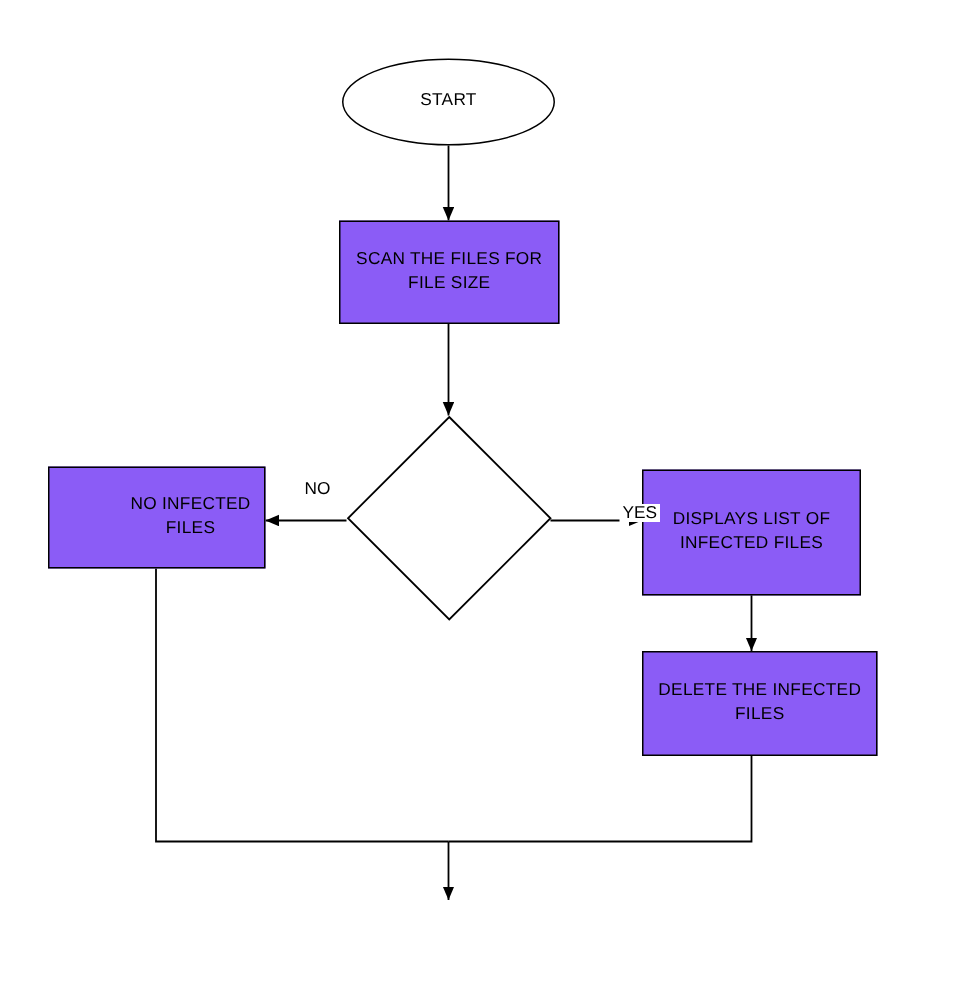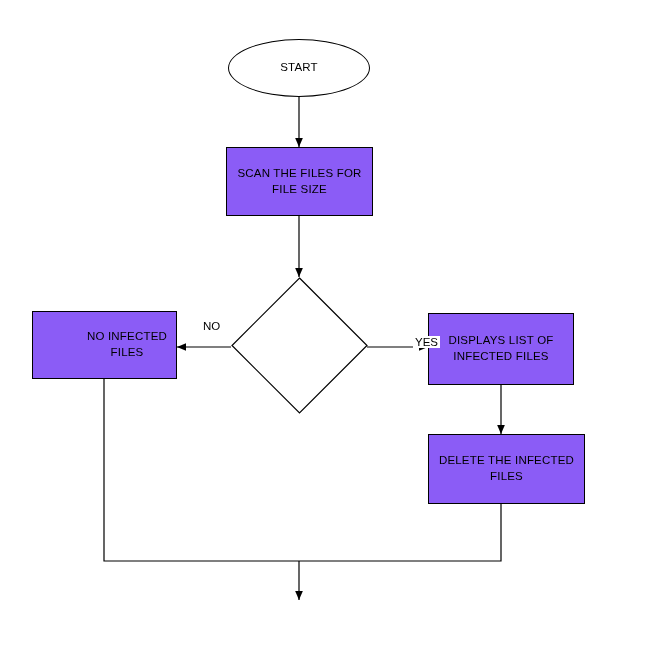--- a/index.html
+++ b/index.html
@@ -112,21 +112,21 @@
   <div class="node decision" style="left:231px; top:277px; width:137px; height:137px;">
     <svg class="decision-shape" viewBox="0 0 137 137">
       <polygon points="68.5,1 136,68.5 68.5,136 1,68.5" fill="#ffffff" stroke="#000000" stroke-width="1.2"></polygon>
     </svg>
   </div>
 
   <div class="node rect" style="left:32px; top:311px; width:145px; height:68px;padding-left:45px;">
     <span>NO INFECTED FILES</span>
   </div>
 
-  <div class="node rect" style="left:428px; top:313px; width:146px; height:72px;">
+  <div class="node rect" style="left:428px; top:313px; width:146px; height:84px;">
     <span>DISPLAYS LIST OF INFECTED FILES</span>
   </div>
 
   <div class="node rect" style="left:428px; top:434px; width:157px; height:70px;justify-content:center;">
     <span>DELETE THE INFECTED FILES</span>
   </div>
 
 
   <div class="edge-label" style="left:201px; top:320px;">NO</div>
   <div class="edge-label" style="left:381px; top:336px;margin-left:32px;">YES</div>

